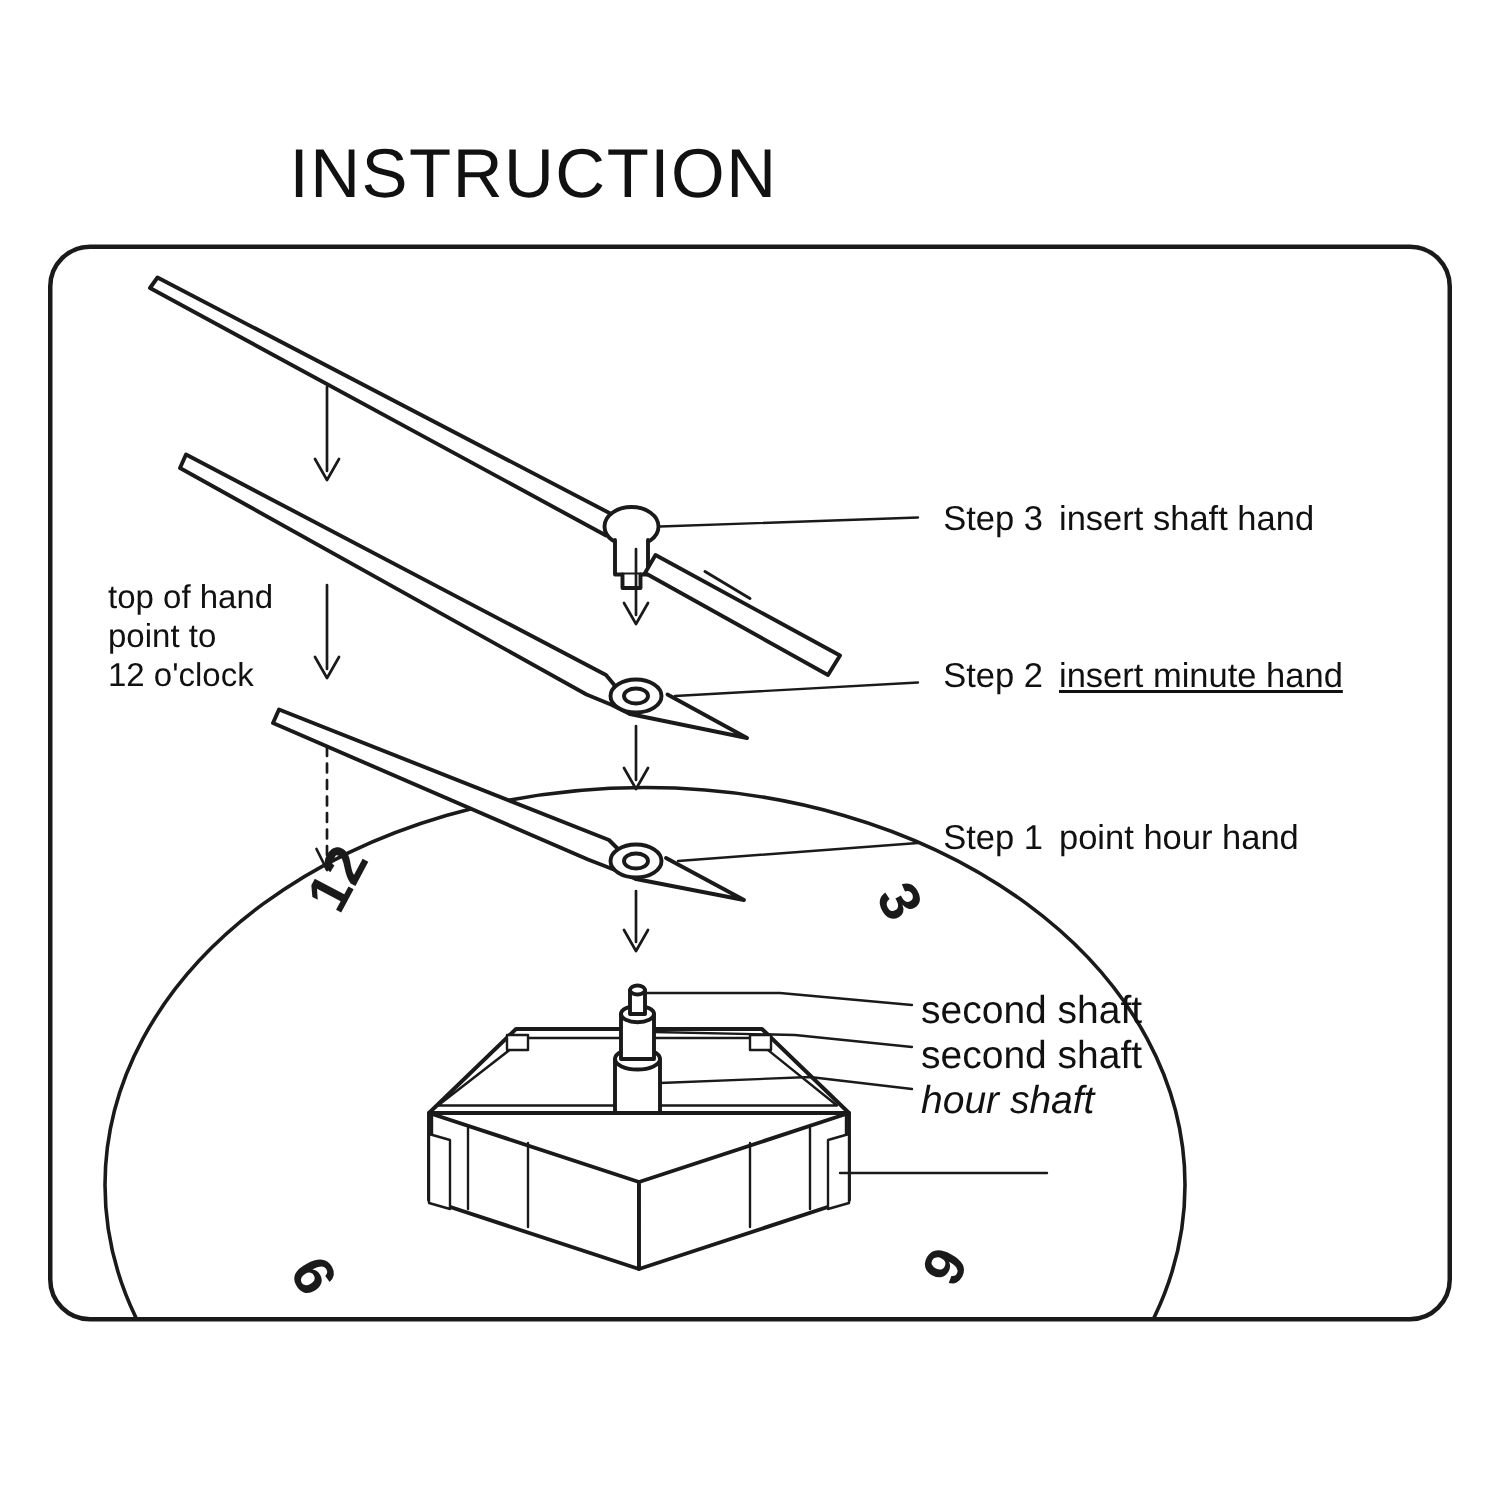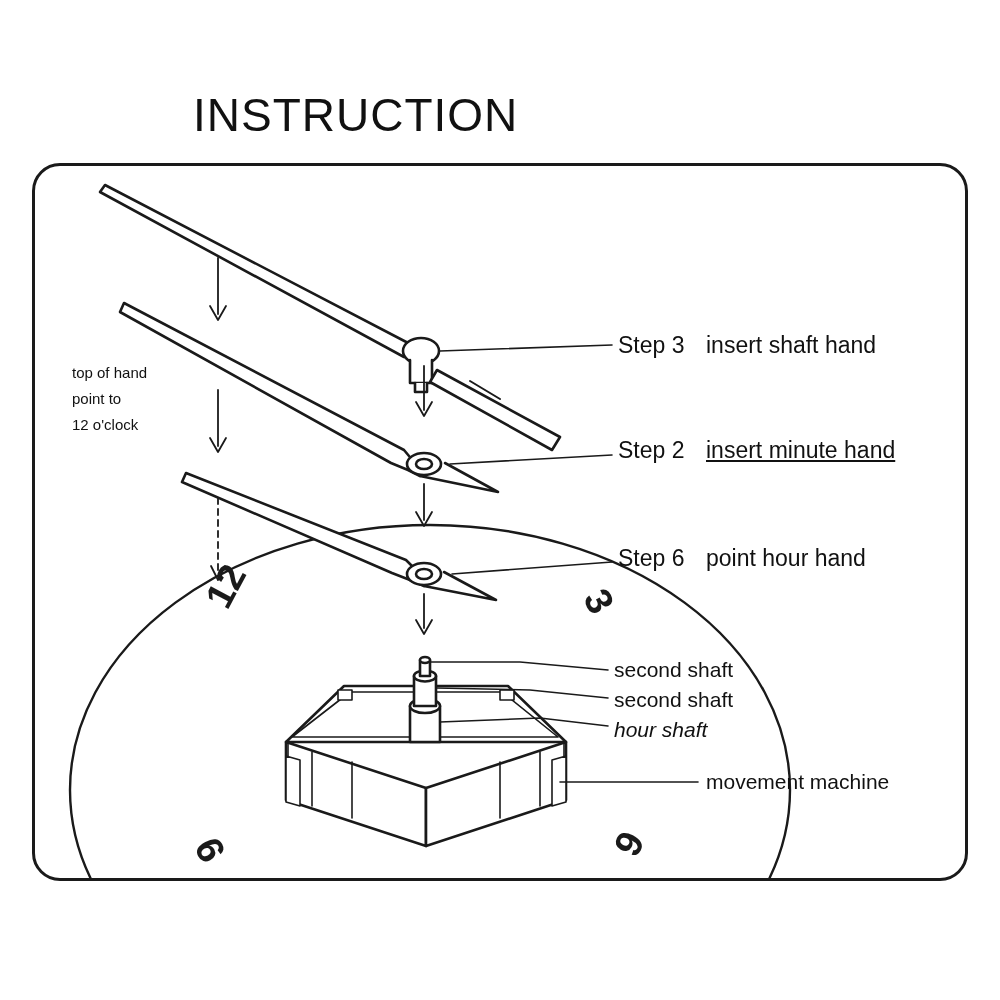--- a/index.html
+++ b/index.html
@@ -49,28 +49,30 @@
     color: #111111;
     font-family: "Liberation Sans", sans-serif;
     white-space: nowrap;
   }
   .step {
     font-size: 23px;
   }
   .step .num {
     display: inline-block;
     width: 88px;
+    text-align: center;
   }
   .part {
-    font-size: 21px;
+    font-size: 26px;
   }
   .tophand {
-    font-size: 15px;
+    font-size: 22px;
     line-height: 26px;
     white-space: pre-line;
+    margin-top: 25px;
   }
   .clocknum {
     position: absolute;
     font-size: 38px;
     font-weight: bold;
     color: #1a1a1a;
     font-family: "Liberation Sans", sans-serif;
     -webkit-text-stroke: 0;
   }
 </style>
@@ -178,21 +180,20 @@
 point to
 12 o'clock</div>
 
   <div class="lbl step" style="left:618px; top:332px;">
     <span class="num">Step 3</span><span>insert shaft hand</span>
   </div>
   <div class="lbl step" style="left:618px; top:437px;text-decoration:underline;">
     <span class="num">Step 2</span><span>insert minute hand</span>
   </div>
   <div class="lbl step" style="left:618px; top:545px;">
-    <span class="num">Step 6</span><span>point hour hand</span>
+    <span class="num">Step 1</span><span>point hour hand</span>
   </div>
 
   <div class="lbl part" style="left:614px; top:658px;">second shaft</div>
   <div class="lbl part" style="left:614px; top:688px;">second shaft</div>
   <div class="lbl part" style="left:614px; top:718px;font-style:italic;">hour shaft</div>
-  <div class="lbl part" style="left:706px; top:770px;">movement  machine</div>
 
 </div>
 
 </body></html>

